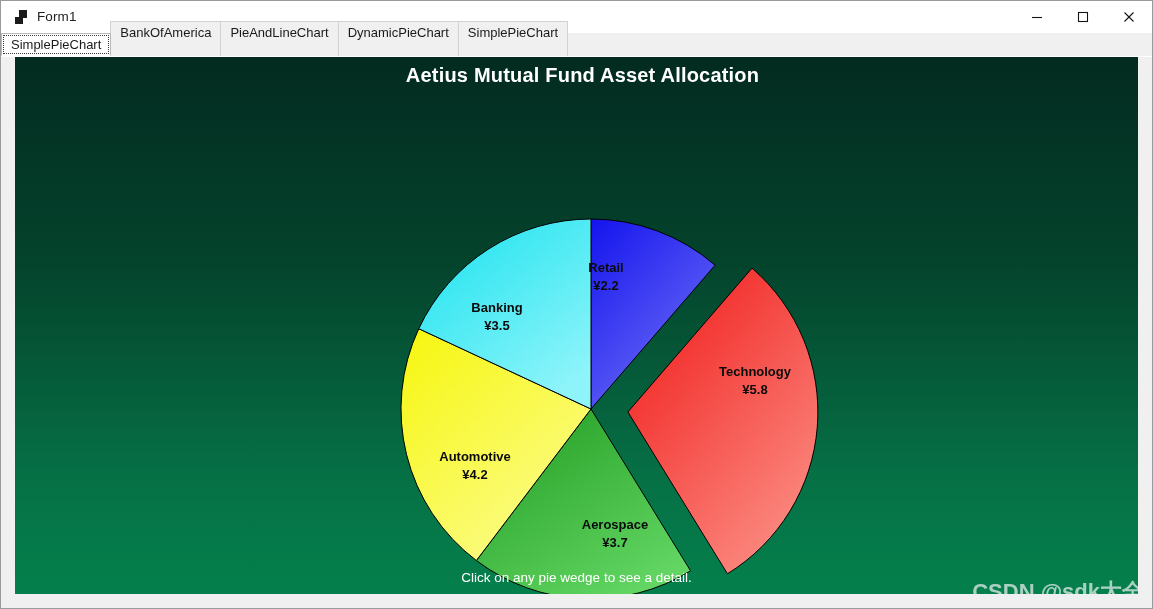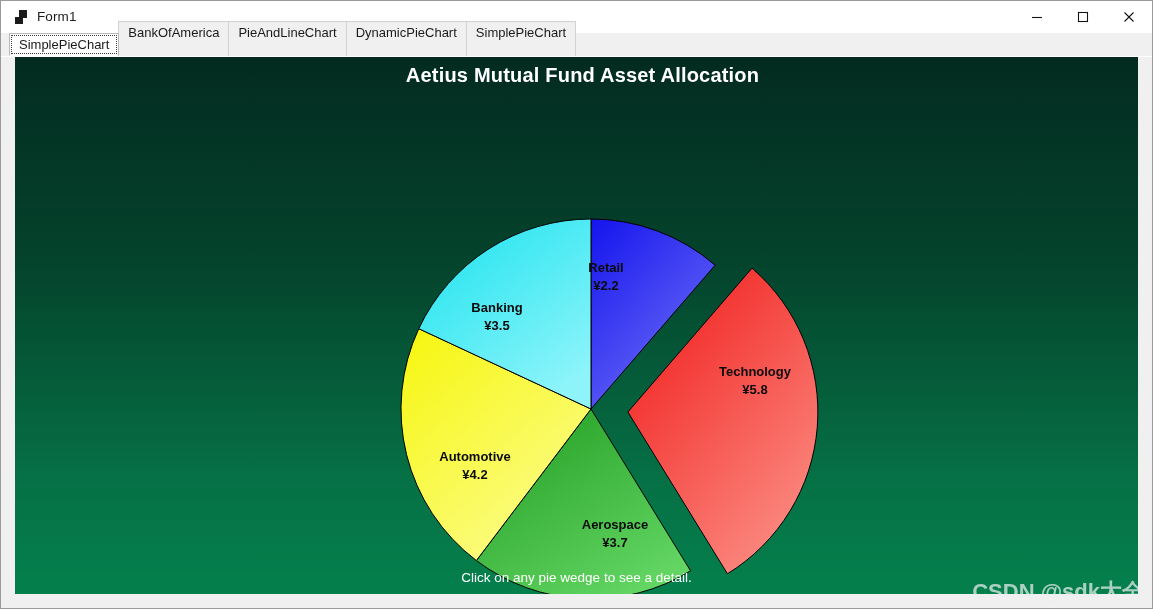--- a/index.html
+++ b/index.html
@@ -80,21 +80,21 @@
     color: #141414;
   }
   .win-btn svg { display: block; }
 
   
   .tabstrip-wrap {
     height: 24px;
     min-height: 24px;
     background: #f0f0f0;
     position: relative;
-    padding-left: 8px;
+    padding-left: 0;
     box-sizing: border-box;
     display: flex;
     align-items: flex-end;
     border-bottom: 1px solid #ffffff;
   }
   .tabstrip {
     display: flex;
     align-items: flex-end;
     height: 23px;
   }

